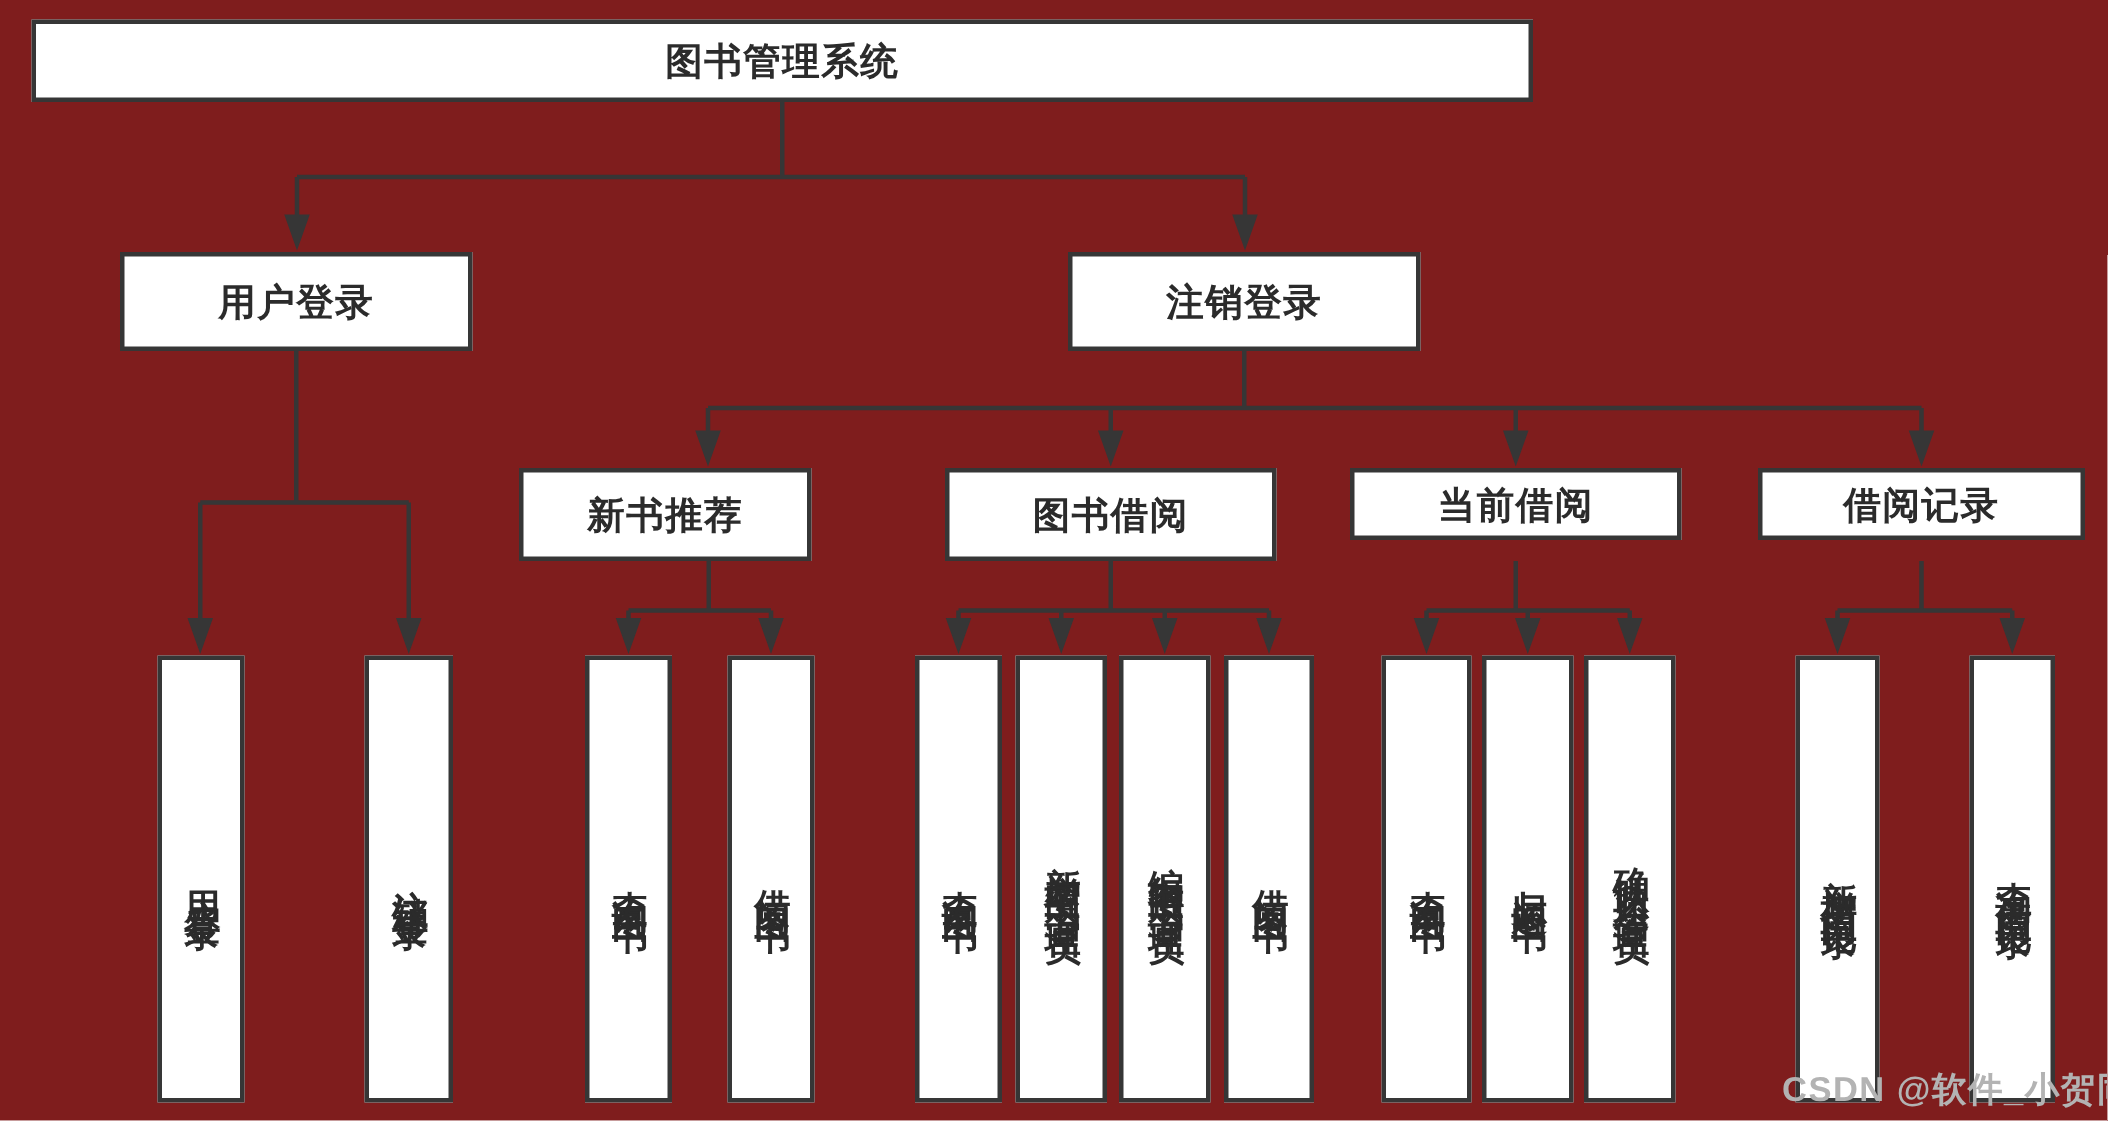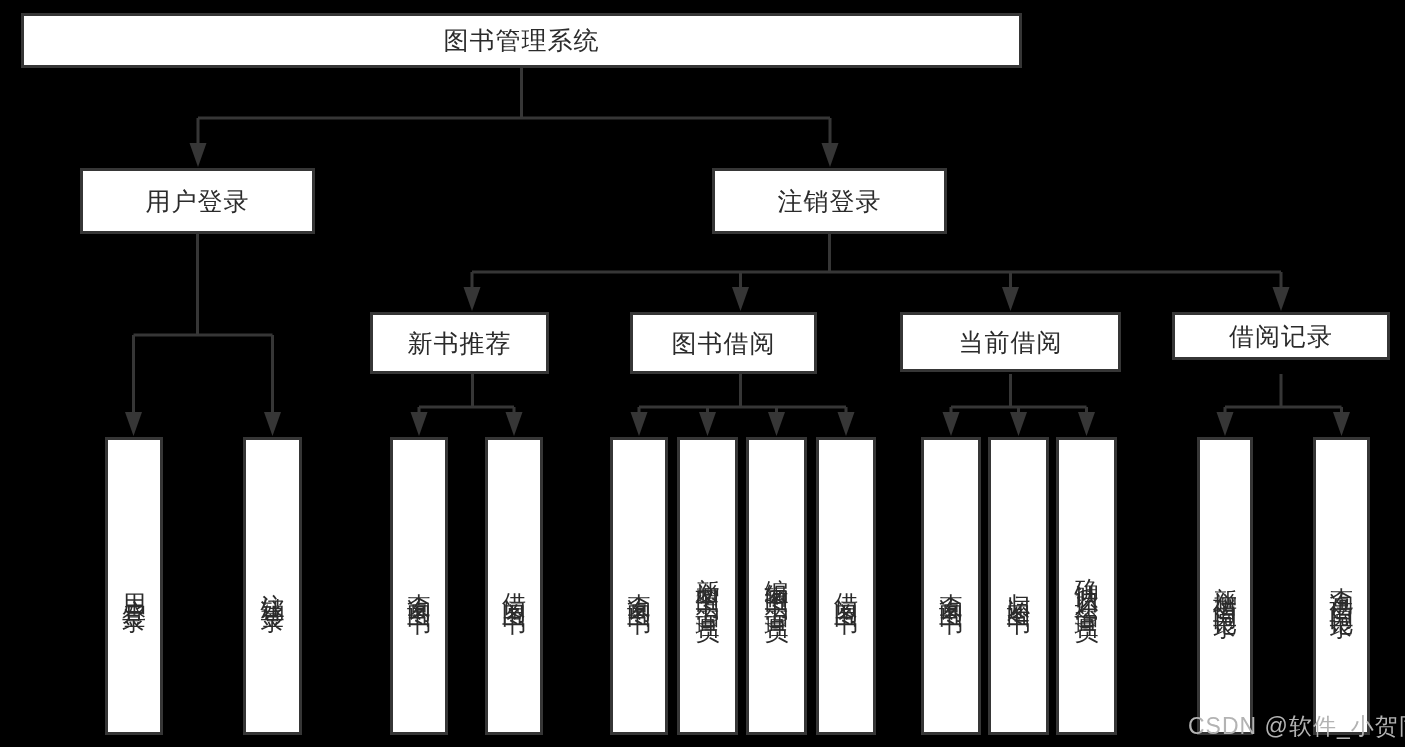--- a/index.html
+++ b/index.html
@@ -5,22 +5,23 @@
   html, body {
     margin: 0;
     padding: 0;
     background: #ffffff;
     font-family: "Liberation Sans", "DejaVu Sans", sans-serif;
   }
   .canvas {
     position: relative;
     width: 1405px;
     height: 747px;
-    background: #000000;
+    background: #7f1d1d;
     overflow: hidden;
+    font-weight: bold;
   }
   .connector-layer {
     position: absolute;
     left: 0; top: 0;
     width: 1405px;
     height: 747px;
   }
   .connector-layer path.line {
     stroke: #363636;
     stroke-width: 3;
@@ -121,27 +122,27 @@
     <span>图书管理系统</span>
   </div>
 
   <div class="node h-node" style="left:80px;top:168px;width:235px;height:66px">
     <span>用户登录</span>
   </div>
   <div class="node h-node" style="left:712px;top:168px;width:235px;height:66px">
     <span>注销登录</span>
   </div>
 
-  <div class="node h-node" style="left:370px;top:312px;width:179px;height:62px">
+  <div class="node h-node" style="left:346px;top:312px;width:195px;height:62px">
     <span>新书推荐</span>
   </div>
-  <div class="node h-node" style="left:630px;top:312px;width:187px;height:62px">
+  <div class="node h-node" style="left:630px;top:312px;width:221px;height:62px">
     <span>图书借阅</span>
   </div>
-  <div class="node h-node" style="left:900px;top:312px;width:221px;height:60px">
+  <div class="node h-node" style="left:900px;top:312px;width:221px;height:48px">
     <span>当前借阅</span>
   </div>
   <div class="node h-node" style="left:1172px;top:312px;width:218px;height:48px">
     <span>借阅记录</span>
   </div>
 
   <div class="node v-node" style="left:105px;top:437px;width:58px;height:298px">
     <span>用户登录</span>
   </div>
   <div class="node v-node" style="left:243px;top:437px;width:59px;height:298px">

